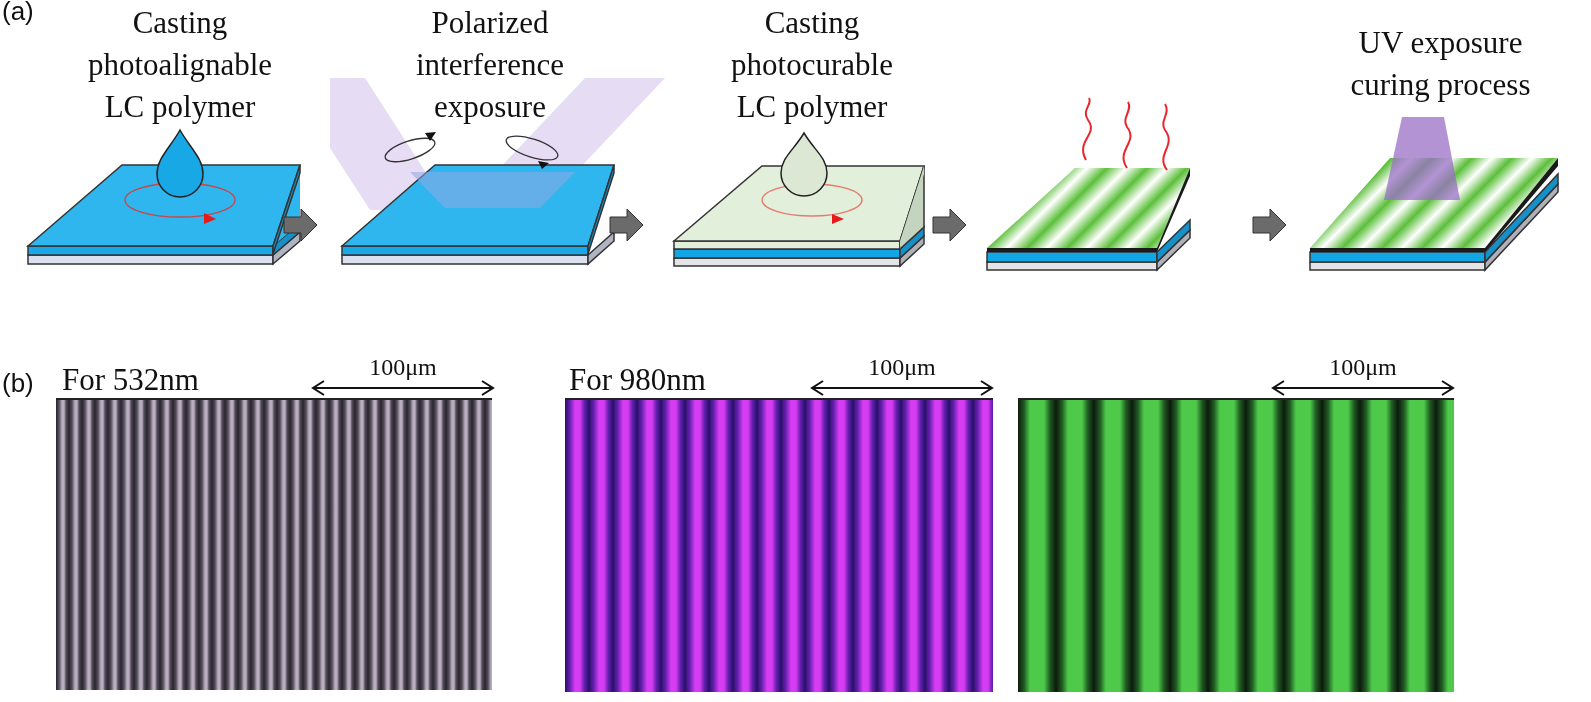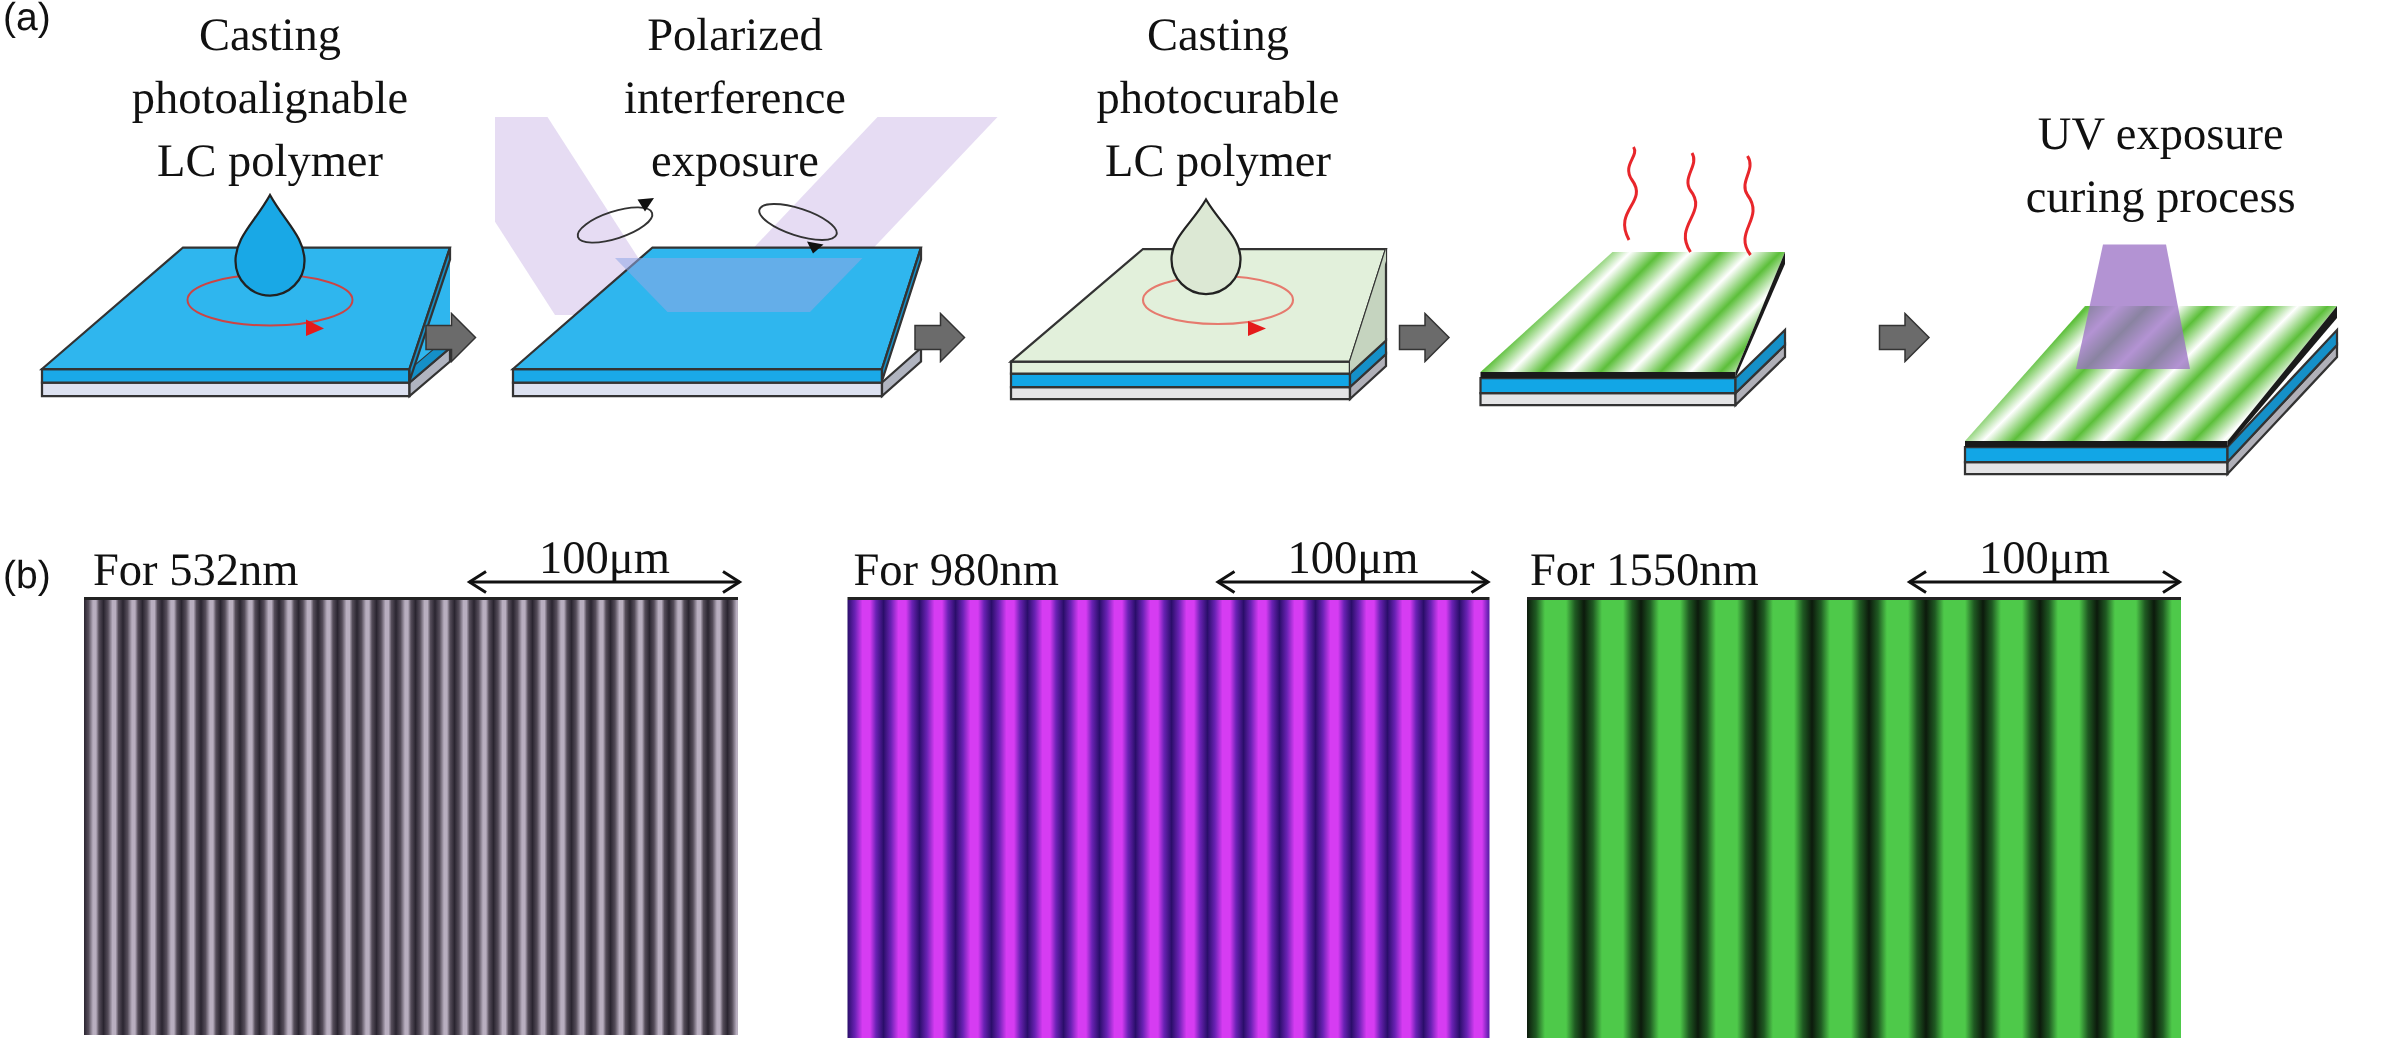--- a/index.html
+++ b/index.html
@@ -5,21 +5,21 @@
   html,body{margin:0;padding:0;background:#fff;}
   body{width:1591px;height:702px;position:relative;overflow:hidden;font-family:"Liberation Serif",serif;color:#111;}
   .panel-label{position:absolute;font-family:"Liberation Sans",sans-serif;font-size:26px;color:#111;}
   .step{position:absolute;top:0;width:320px;height:280px;}
   .step-title{position:absolute;top:0;left:0;width:100%;text-align:center;font-size:31px;line-height:42px;white-space:pre-line;}
   .step svg{position:absolute;left:0;top:0;}
   .arrow{position:absolute;top:208px;}
   .photo-block{position:absolute;top:360px;}
   .photo-caption{position:absolute;left:6px;top:0;font-size:31px;line-height:36px;}
   .scale{position:absolute;top:0;height:40px;}
-  .scale-text{position:absolute;top:-6px;width:100%;text-align:center;font-size:31px;}
+  .scale-text{position:absolute;top:-6px;width:100%;text-align:center;font-size:24px;}
   .scale svg{position:absolute;left:0;top:18px;}
   .photo{position:absolute;top:38px;border-top:2px solid #222;}
 </style>
 </head>
 <body>
 
 <div class="panel-label" style="left:2px;top:-4px;">(a)</div>
 
 <div class="step" style="left:20px;">
   <div class="step-title" style="top:2px;">Casting
@@ -118,21 +118,21 @@
     <path d="M192,170 C180,154 202,146 190,130 C184,121 196,113 190,104" fill="none" stroke="#e8262b" stroke-width="2"></path>
   </svg>
 </div>
 
 <div class="arrow" style="left:1252px;">
   <svg width="36" height="34">
       <polygon points="1,9 18,9 18,1 34,17 18,33 18,25 1,25" fill="#6b6b6b" stroke="#333" stroke-width="1"></polygon>
     </svg>
 </div>
 
-<div class="step" style="left:1290px;width:301px;margin-top:46px;">
+<div class="step" style="left:1290px;width:301px;">
   <div class="step-title" style="top:22px;">UV exposure
 curing process</div>
   <svg width="301" height="280">
     <defs>
       <linearGradient id="stripeG2" x1="0" y1="0" x2="1" y2="0" spreadMethod="repeat" gradientUnits="userSpaceOnUse" gradientTransform="scale(40) skewX(-45)">
         <stop offset="0" stop-color="#ffffff"></stop>
         <stop offset="0.5" stop-color="#5cbf3a"></stop>
         <stop offset="1" stop-color="#ffffff"></stop>
       </linearGradient>
     </defs>
@@ -169,21 +169,20 @@
     <svg width="186" height="20">
         <line x1="3" y1="10" x2="183" y2="10" stroke="#111" stroke-width="2"></line>
         <polyline points="14,3 3,10 14,17" fill="none" stroke="#111" stroke-width="2"></polyline>
         <polyline points="172,3 183,10 172,17" fill="none" stroke="#111" stroke-width="2"></polyline>
       </svg>
   </div>
   <div class="photo" style="left:2px;width:428px;height:292px;background:repeating-linear-gradient(90deg,#2a0e6a 0px,#6a22b4 5px,#d63cf2 10px,#d63cf2 15px,#6a22b4 19px,#2a0e6a 24px);"></div>
 </div>
 
 <div class="photo-block" style="left:1014px;width:442px;height:342px;">
-  <div class="photo-caption" style="top:2px;">For 1550nm</div>
   <div class="scale" style="left:256px;width:186px;">
     <div class="scale-text">100μm</div>
     <svg width="186" height="20">
         <line x1="3" y1="10" x2="183" y2="10" stroke="#111" stroke-width="2"></line>
         <polyline points="14,3 3,10 14,17" fill="none" stroke="#111" stroke-width="2"></polyline>
         <polyline points="172,3 183,10 172,17" fill="none" stroke="#111" stroke-width="2"></polyline>
       </svg>
   </div>
   <div class="photo" style="left:4px;width:436px;height:292px;background:repeating-linear-gradient(90deg,#0c1a0c 0px,#1f5a22 6px,#4ec94a 12px,#4ec94a 26px,#1f5a22 32px,#0c1a0c 38px);"></div>
 </div>

